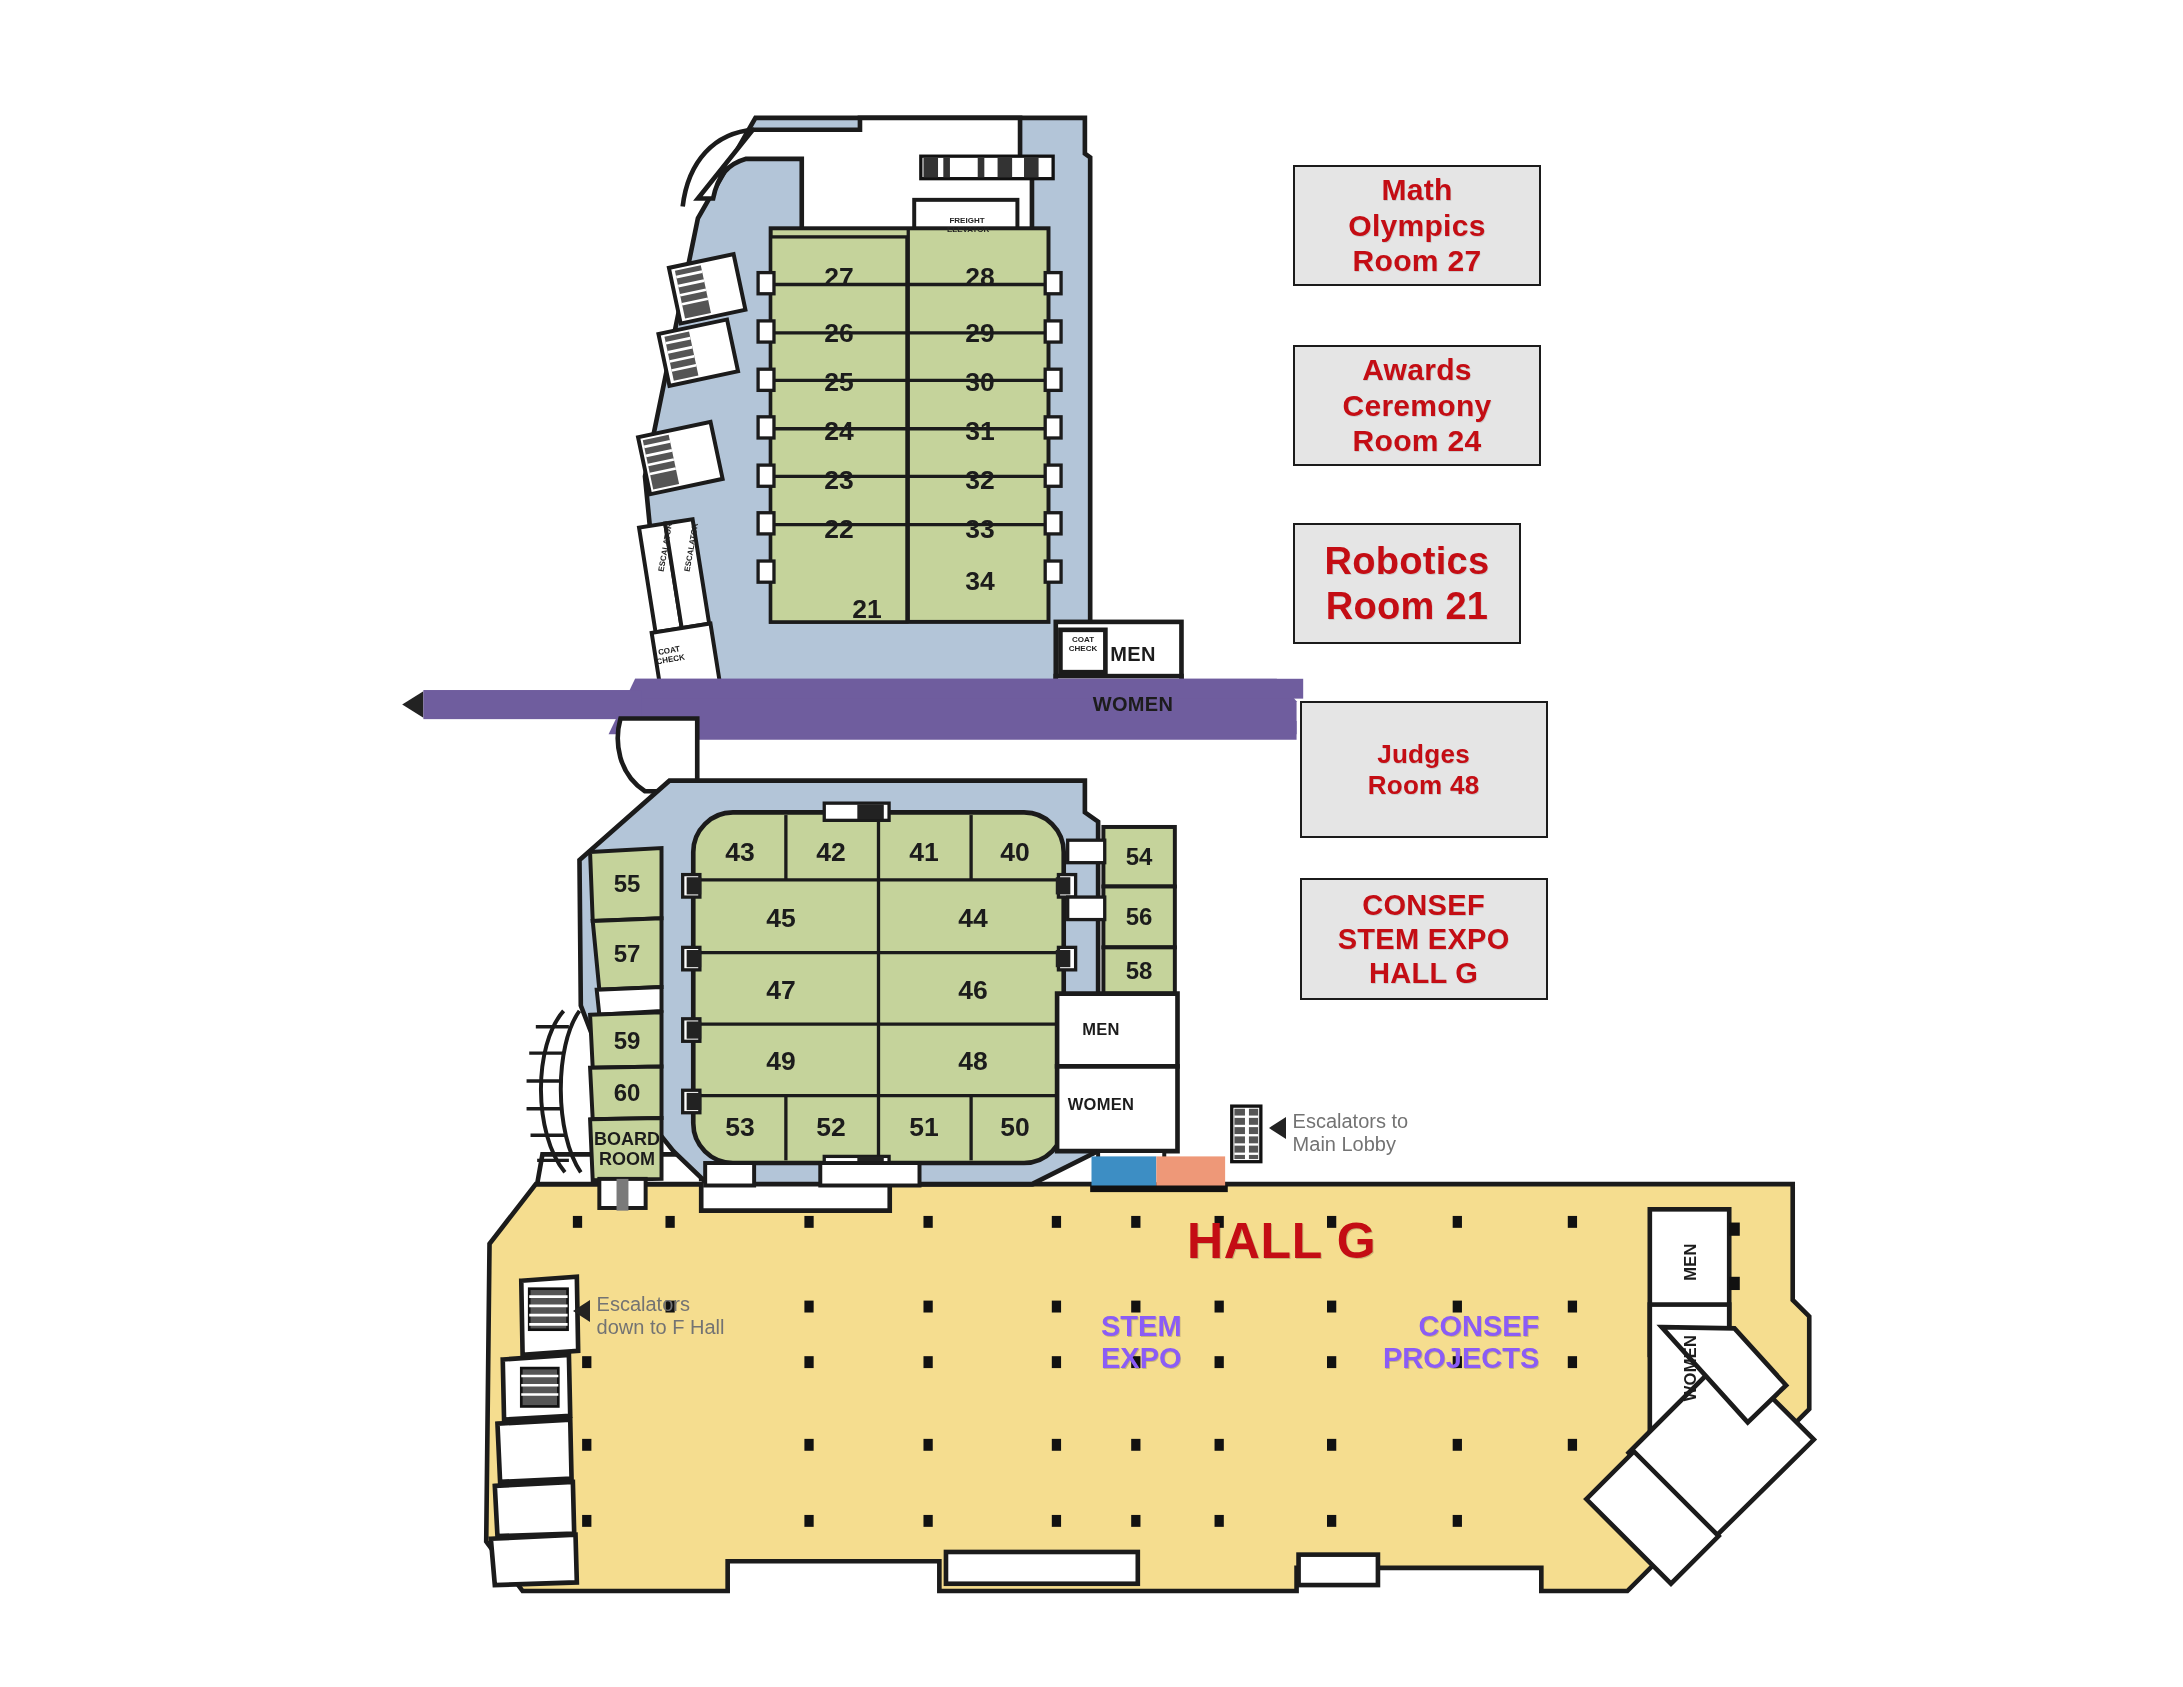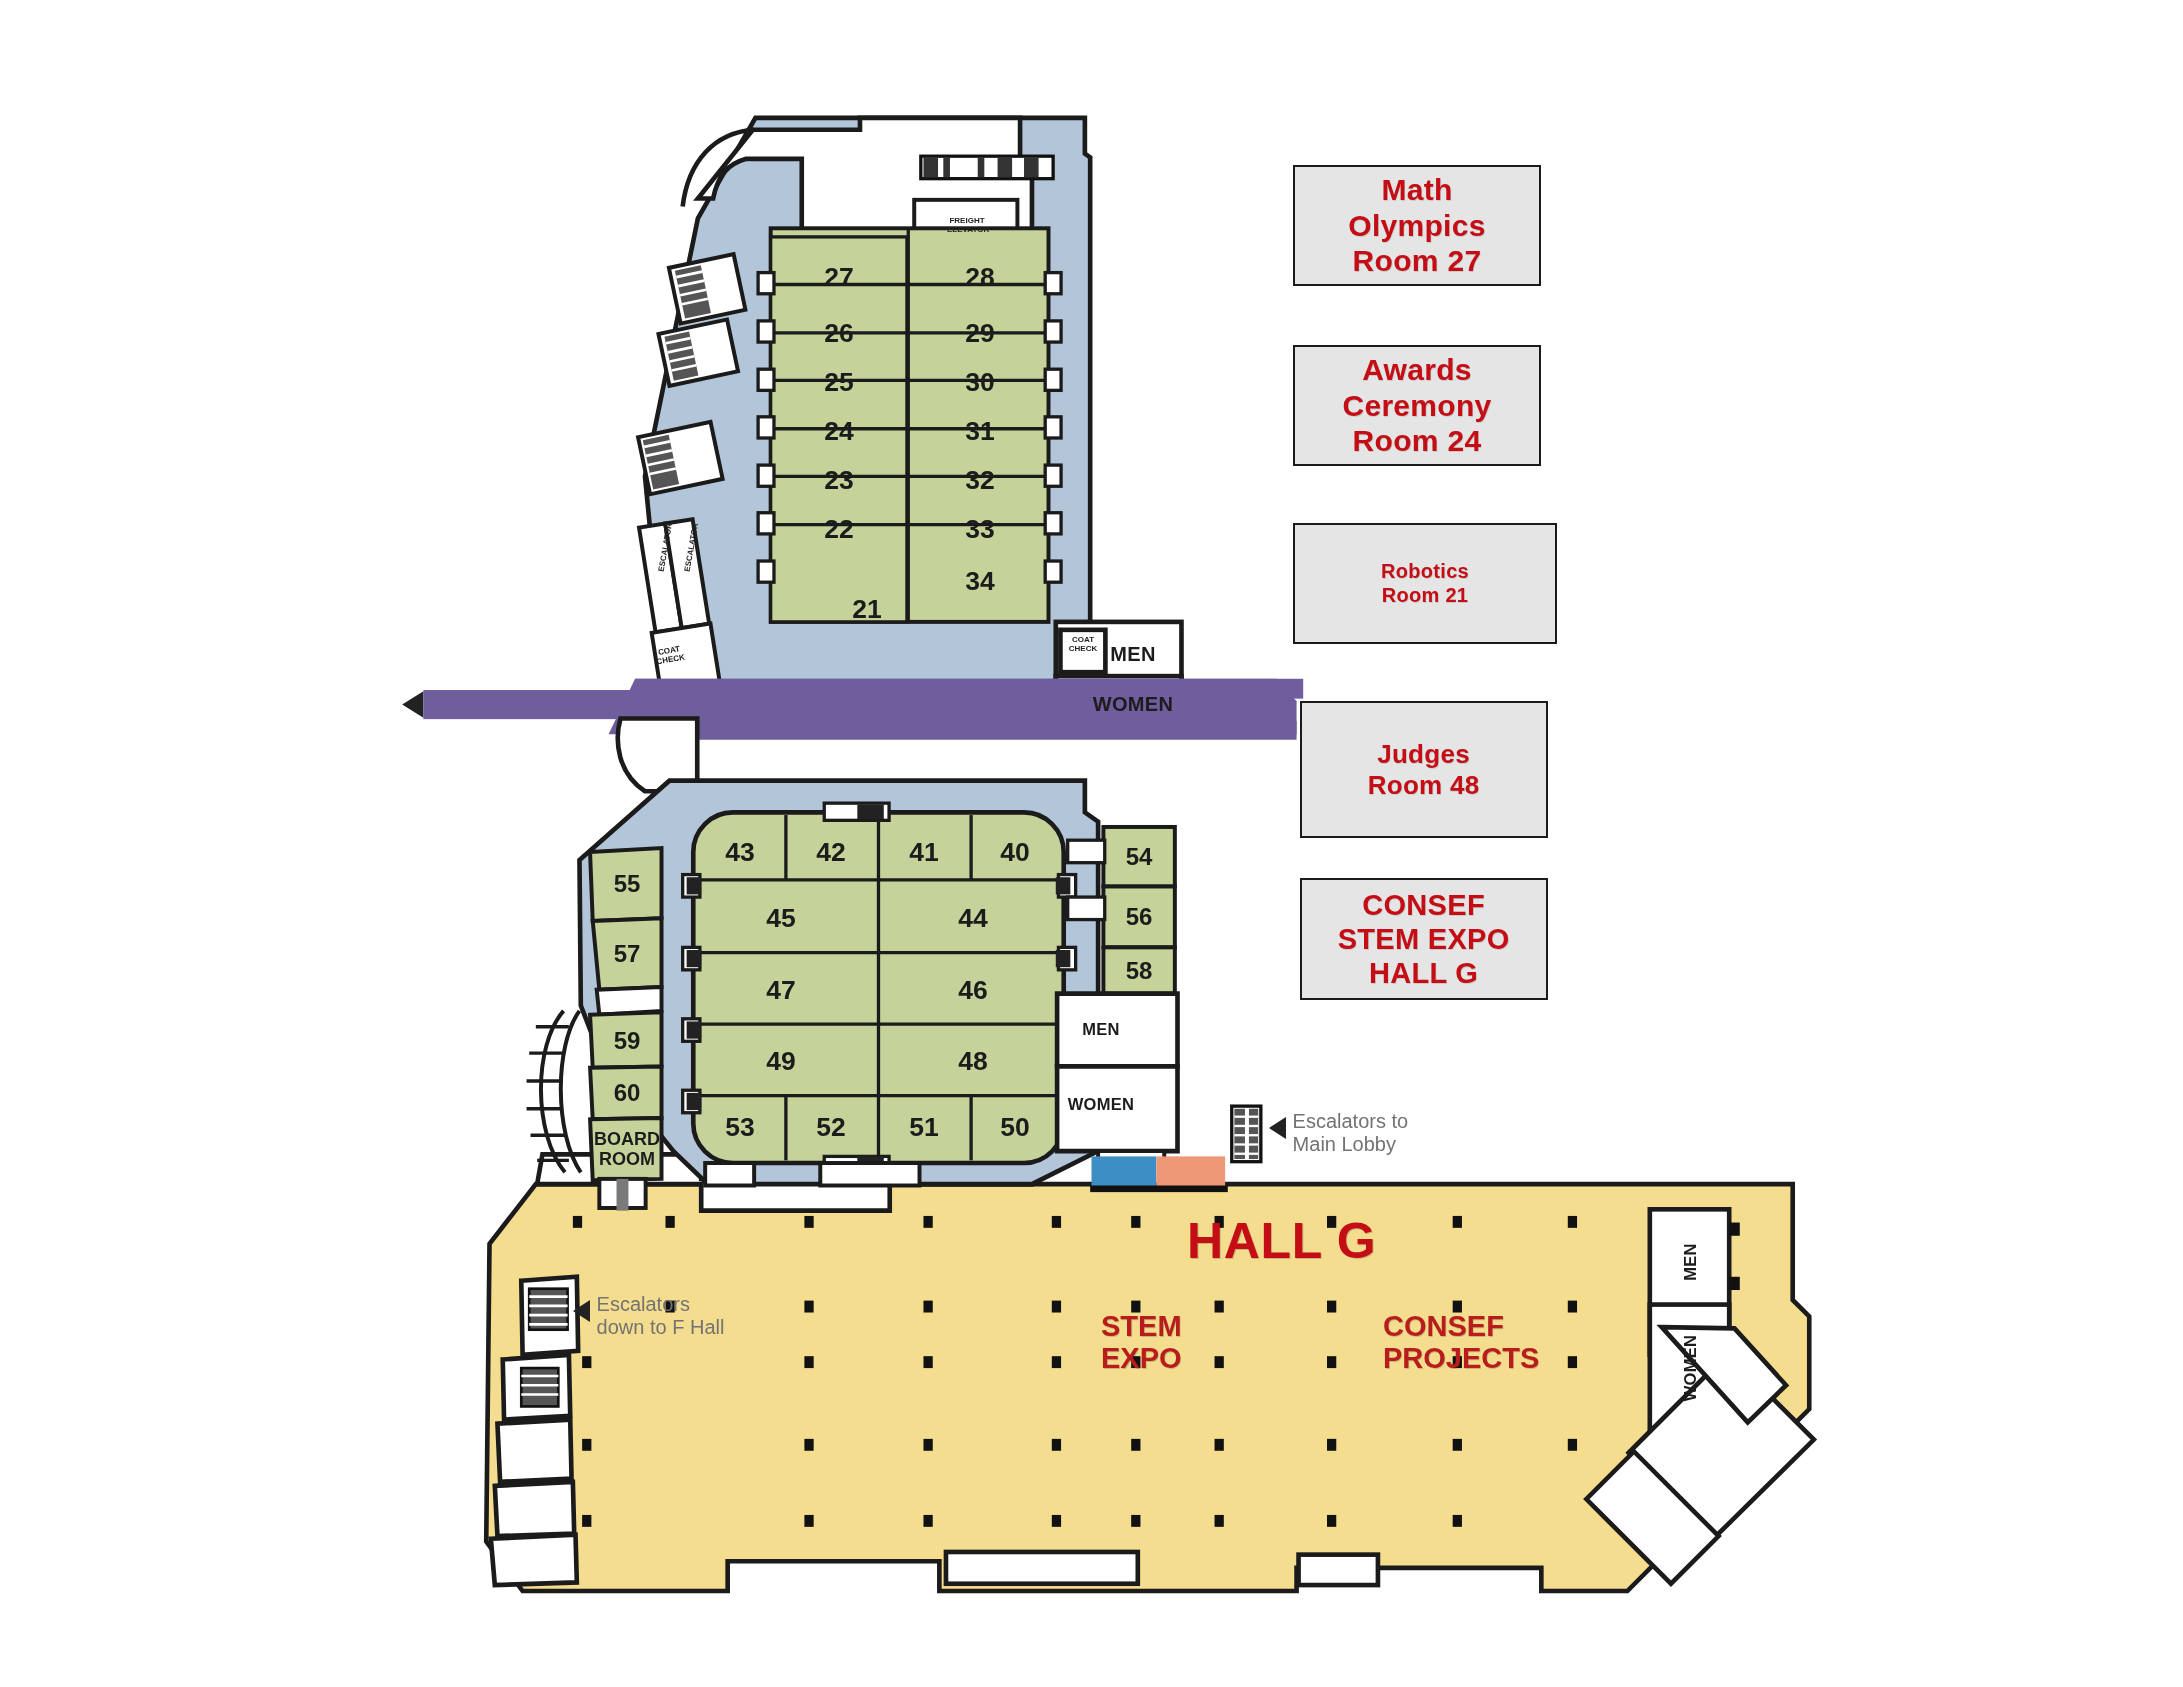--- a/index.html
+++ b/index.html
@@ -23,21 +23,21 @@
     font-weight:bold;
     text-align:center;
     letter-spacing:0.3px;
     line-height:1.18;
     display:flex;align-items:center;justify-content:center;
     box-sizing:border-box;
     text-shadow:0.7px 0.7px 0 rgba(0,0,0,.12);
   }
   .lb0{position:absolute;left:0;top:0;width:248px;height:121px;font-size:30px;}
   .lb1{position:absolute;left:0;top:180px;width:248px;height:121px;font-size:30px;}
-  .lb2{position:absolute;left:0;top:358px;width:264px;height:121px;font-size:20px;}
+  .lb2{position:absolute;left:0;top:358px;width:228px;height:121px;font-size:38px;}
   .lb3{position:absolute;left:6.6px;top:536px;width:248px;height:137px;font-size:26px;}
   .lb4{position:absolute;left:6.6px;top:713px;width:248px;height:122px;font-size:29px;}
   .legend-box span{display:block;white-space:pre-line;}
 
   
   .lbl{position:absolute;white-space:pre;font-family:"Liberation Sans", sans-serif;}
 
   .room-num{
     color:#1c1c1c;font-weight:bold;font-size:26.5px;
     transform:translate(-50%,-50%);
@@ -57,22 +57,22 @@
     transform-origin:center center;text-align:center;
   }
   .escal-note{
     color:#737373;font-size:20px;font-weight:normal;line-height:1.15;
   }
   .hall-title{
     color:#c40d14;font-weight:bold;font-size:50px;letter-spacing:0.7px;
     text-shadow:1px 1px 0 rgba(0,0,0,.18);
   }
   .hall-sub{
-    color:#b91c1c;font-weight:bold;font-size:29px;line-height:1.12;
-    text-align:left;text-shadow:0.8px 0.8px 0 rgba(0,0,0,.18);
+    color:#8b5cf6;font-weight:bold;font-size:29px;line-height:1.12;
+    text-align:right;text-shadow:0.8px 0.8px 0 rgba(0,0,0,.18);
   }
   .arrow-left{
     width:0;height:0;border-top:11.2px solid transparent;
     border-bottom:11.2px solid transparent;border-right:17px solid #222;
   }
 </style>
 </head>
 <body>
 
 <div id="stage">

